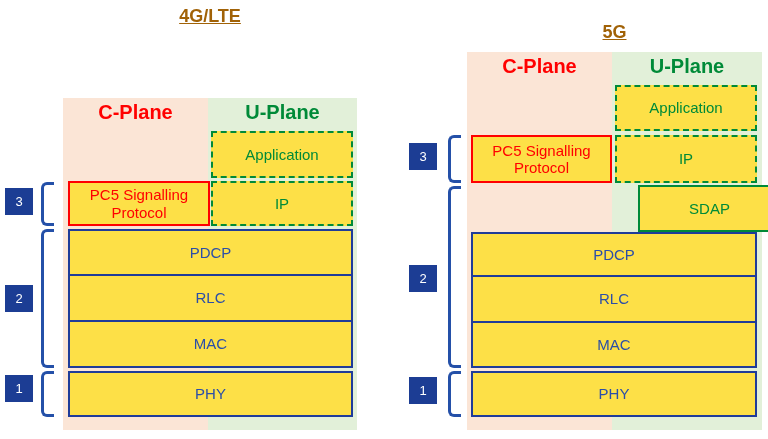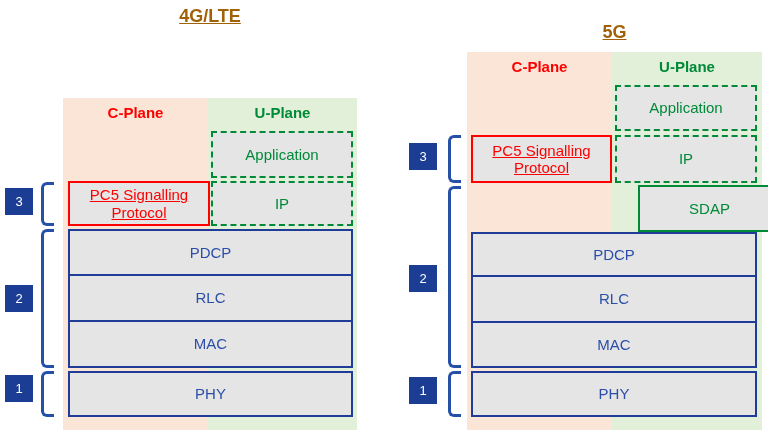--- a/index.html
+++ b/index.html
@@ -31,40 +31,40 @@
   }
   .col { position: absolute; }
   .col.peach { background: var(--peach); }
   .col.lgreen { background: var(--lgreen); }
   .hdr {
     position: absolute;
     display: flex;
     align-items: center;
     justify-content: center;
     font-weight: bold;
-    font-size: 15px;
+    font-size: 20px;
   }
   .hdr.c { color: var(--red); }
   .hdr.u { color: var(--green); text-align: right; }
   .box {
     position: absolute;
-    background: #e5e5e5;
+    background: #fde047;
     display: flex;
     align-items: center;
     justify-content: center;
     font-size: 15px;
     text-align: center;
     line-height: 1.15;
     box-sizing: border-box;
   }
   .blue       { border: 2px solid var(--navy); color: var(--bluetext); }
   .blue.mid   { border-top: none; text-align: right; }
   .gdash      { border: 2px dashed var(--green); color: var(--green); }
   .gsolid     { border: 2px solid var(--green); color: var(--green); }
-  .rsolid     { border: 2px solid var(--red); color: var(--red); text-decoration: underline; }
+  .rsolid     { border: 2px solid var(--red); color: var(--red); }
   .badge {
     position: absolute;
     width: 28px; height: 27px;
     background: var(--badge);
     color: #ffffff;
     display: flex; align-items: center; justify-content: center;
     font-size: 13px;
   }
   .bracket {
     position: absolute;

